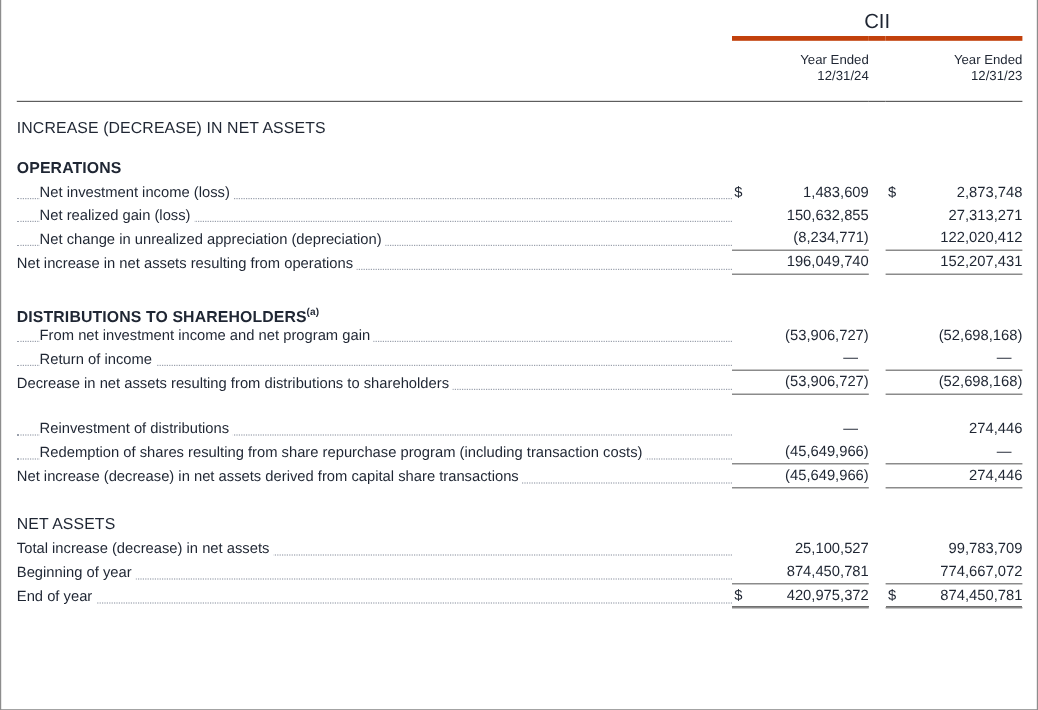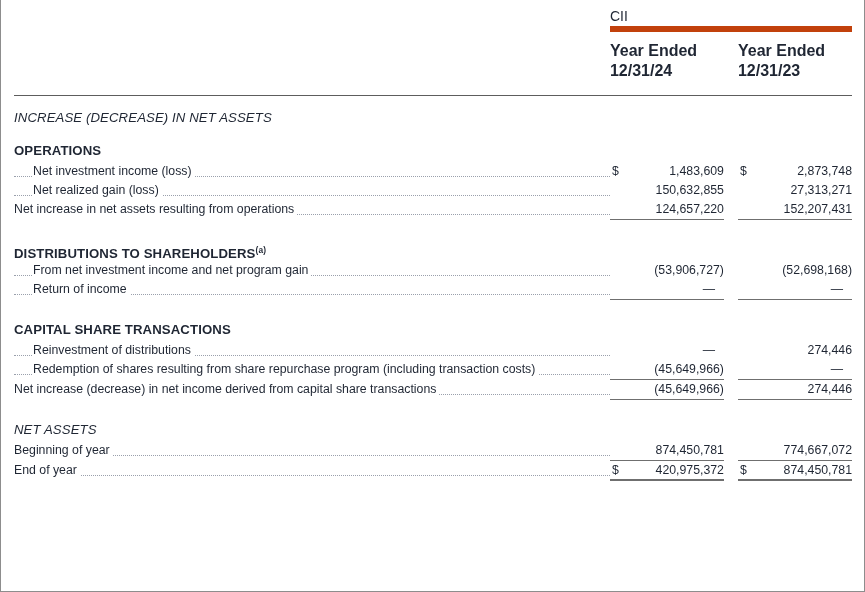--- a/index.html
+++ b/index.html
@@ -38,35 +38,35 @@
     font-size: 12.3px;
   }
 
   
   col.c-label { width: auto; }
   col.c-num   { width: 114px; }
   col.c-gap   { width: 14px; }
 
   
   .hdr-fund {
-    font-size: 14px;
+    text-align: center;
+    font-size: 17px;
     padding: 8px 0 2px 0;
-    border-bottom: 6px solid #c2410c;
+    border-bottom: 4px solid #c2410c;
     color: #1f2633;
   }
   .hdr-spacer { padding: 0; }
 
   .hdr-date {
-    text-align: left;
-    font-size: 16px;
+    text-align: right;
+    font-size: 11px;
     line-height: 1.28;
     padding: 9px 0 4px 0;
     white-space: pre-line;
     color: #1f2633;
-    font-weight: bold;
   }
 
   .rule-row td {
     padding: 0;
     height: 9px;
     border-bottom: 1.4px solid #5d5d5d;
   }
 
   
   td.label {
@@ -123,21 +123,20 @@
   td.rule-dbl {
     border-bottom: 1.1px solid #6f6f6f;
     box-shadow: inset 0 -4px 0 -2.9px #6f6f6f;
   }
 
   tr.spacer td { height: 11px; padding: 0; line-height: 11px; font-size: 0; }
   tr.spacer-lg td { height: 19px; padding: 0; line-height: 19px; font-size: 0; }
 
   
   .sect-italic {
-    font-style: italic;
     font-size: 13.2px;
     letter-spacing: 0.1px;
   }
   .sect-bold {
     font-weight: bold;
     font-size: 13.2px;
     letter-spacing: 0.1px;
   }
   .indent1 { padding-left: 19px; }
   .sup {
@@ -206,26 +205,34 @@
 
       <tr>
         <td class="label">
           <span class="lead dots indent1"><span class="txt">Net realized gain (loss)</span></span>
         </td>
         <td class="num"><span>150,632,855</span></td>
         <td></td>
         <td class="num"><span>27,313,271</span></td>
       </tr>
 
+      <tr>
+        <td class="label">
+          <span class="lead dots indent1"><span class="txt">Net change in unrealized appreciation (depreciation)</span></span>
+        </td>
+        <td class="num rule-bottom"><span>(8,234,771)</span></td>
+        <td></td>
+        <td class="num rule-bottom"><span>122,020,412</span></td>
+      </tr>
 
       <tr>
         <td class="label">
           <span class="lead dots"><span class="txt">Net increase in net assets resulting from operations</span></span>
         </td>
-        <td class="num rule-bottom"><span>124,657,220</span></td>
+        <td class="num rule-bottom"><span>196,049,740</span></td>
         <td></td>
         <td class="num rule-bottom"><span>152,207,431</span></td>
       </tr>
 
       <tr class="spacer-lg">
             <td colspan="4"></td>
           </tr>
 
       <tr>
         <td class="label" colspan="4">
@@ -244,30 +251,33 @@
 
       <tr>
         <td class="label">
           <span class="lead dots indent1"><span class="txt">Return of income</span></span>
         </td>
         <td class="num rule-bottom"><span class="dash">—</span></td>
         <td></td>
         <td class="num rule-bottom"><span class="dash">—</span></td>
       </tr>
 
+      <tr>
+        <td class="label">
+          <span class="lead dots"><span class="txt">Decrease in net assets resulting from distributions to shareholders</span></span>
+        </td>
+        <td class="num rule-bottom"><span>(53,906,727)</span></td>
+        <td></td>
+        <td class="num rule-bottom"><span>(52,698,168)</span></td>
+      </tr>
 
       <tr class="spacer-lg">
             <td colspan="4"></td>
           </tr>
 
-      <tr>
-        <td class="label" colspan="4">
-          <span class="lead tall sect-bold"><span class="txt">CAPITAL SHARE TRANSACTIONS</span></span>
-        </td>
-      </tr>
 
       <tr>
         <td class="label">
           <span class="lead dots indent1"><span class="txt">Reinvestment of distributions</span></span>
         </td>
         <td class="num"><span class="dash">—</span></td>
         <td></td>
         <td class="num"><span>274,446</span></td>
       </tr>
 
@@ -275,37 +285,45 @@
         <td class="label">
           <span class="lead dots indent1"><span class="txt">Redemption of shares resulting from share repurchase program (including transaction costs)</span></span>
         </td>
         <td class="num rule-bottom"><span>(45,649,966)</span></td>
         <td></td>
         <td class="num rule-bottom"><span class="dash">—</span></td>
       </tr>
 
       <tr>
         <td class="label">
-          <span class="lead dots"><span class="txt">Net increase (decrease) in net income derived from capital share transactions</span></span>
+          <span class="lead dots"><span class="txt">Net increase (decrease) in net assets derived from capital share transactions</span></span>
         </td>
         <td class="num rule-bottom"><span>(45,649,966)</span></td>
         <td></td>
         <td class="num rule-bottom"><span>274,446</span></td>
       </tr>
 
       <tr class="spacer-lg">
             <td colspan="4"></td>
           </tr>
 
       <tr>
         <td class="label" colspan="4">
           <span class="lead tall sect-italic"><span class="txt">NET ASSETS</span></span>
         </td>
       </tr>
 
+      <tr>
+        <td class="label">
+          <span class="lead dots"><span class="txt">Total increase (decrease) in net assets</span></span>
+        </td>
+        <td class="num"><span>25,100,527</span></td>
+        <td></td>
+        <td class="num"><span>99,783,709</span></td>
+      </tr>
 
       <tr>
         <td class="label">
           <span class="lead dots"><span class="txt">Beginning of year</span></span>
         </td>
         <td class="num rule-bottom"><span>874,450,781</span></td>
         <td></td>
         <td class="num rule-bottom"><span>774,667,072</span></td>
       </tr>
 

